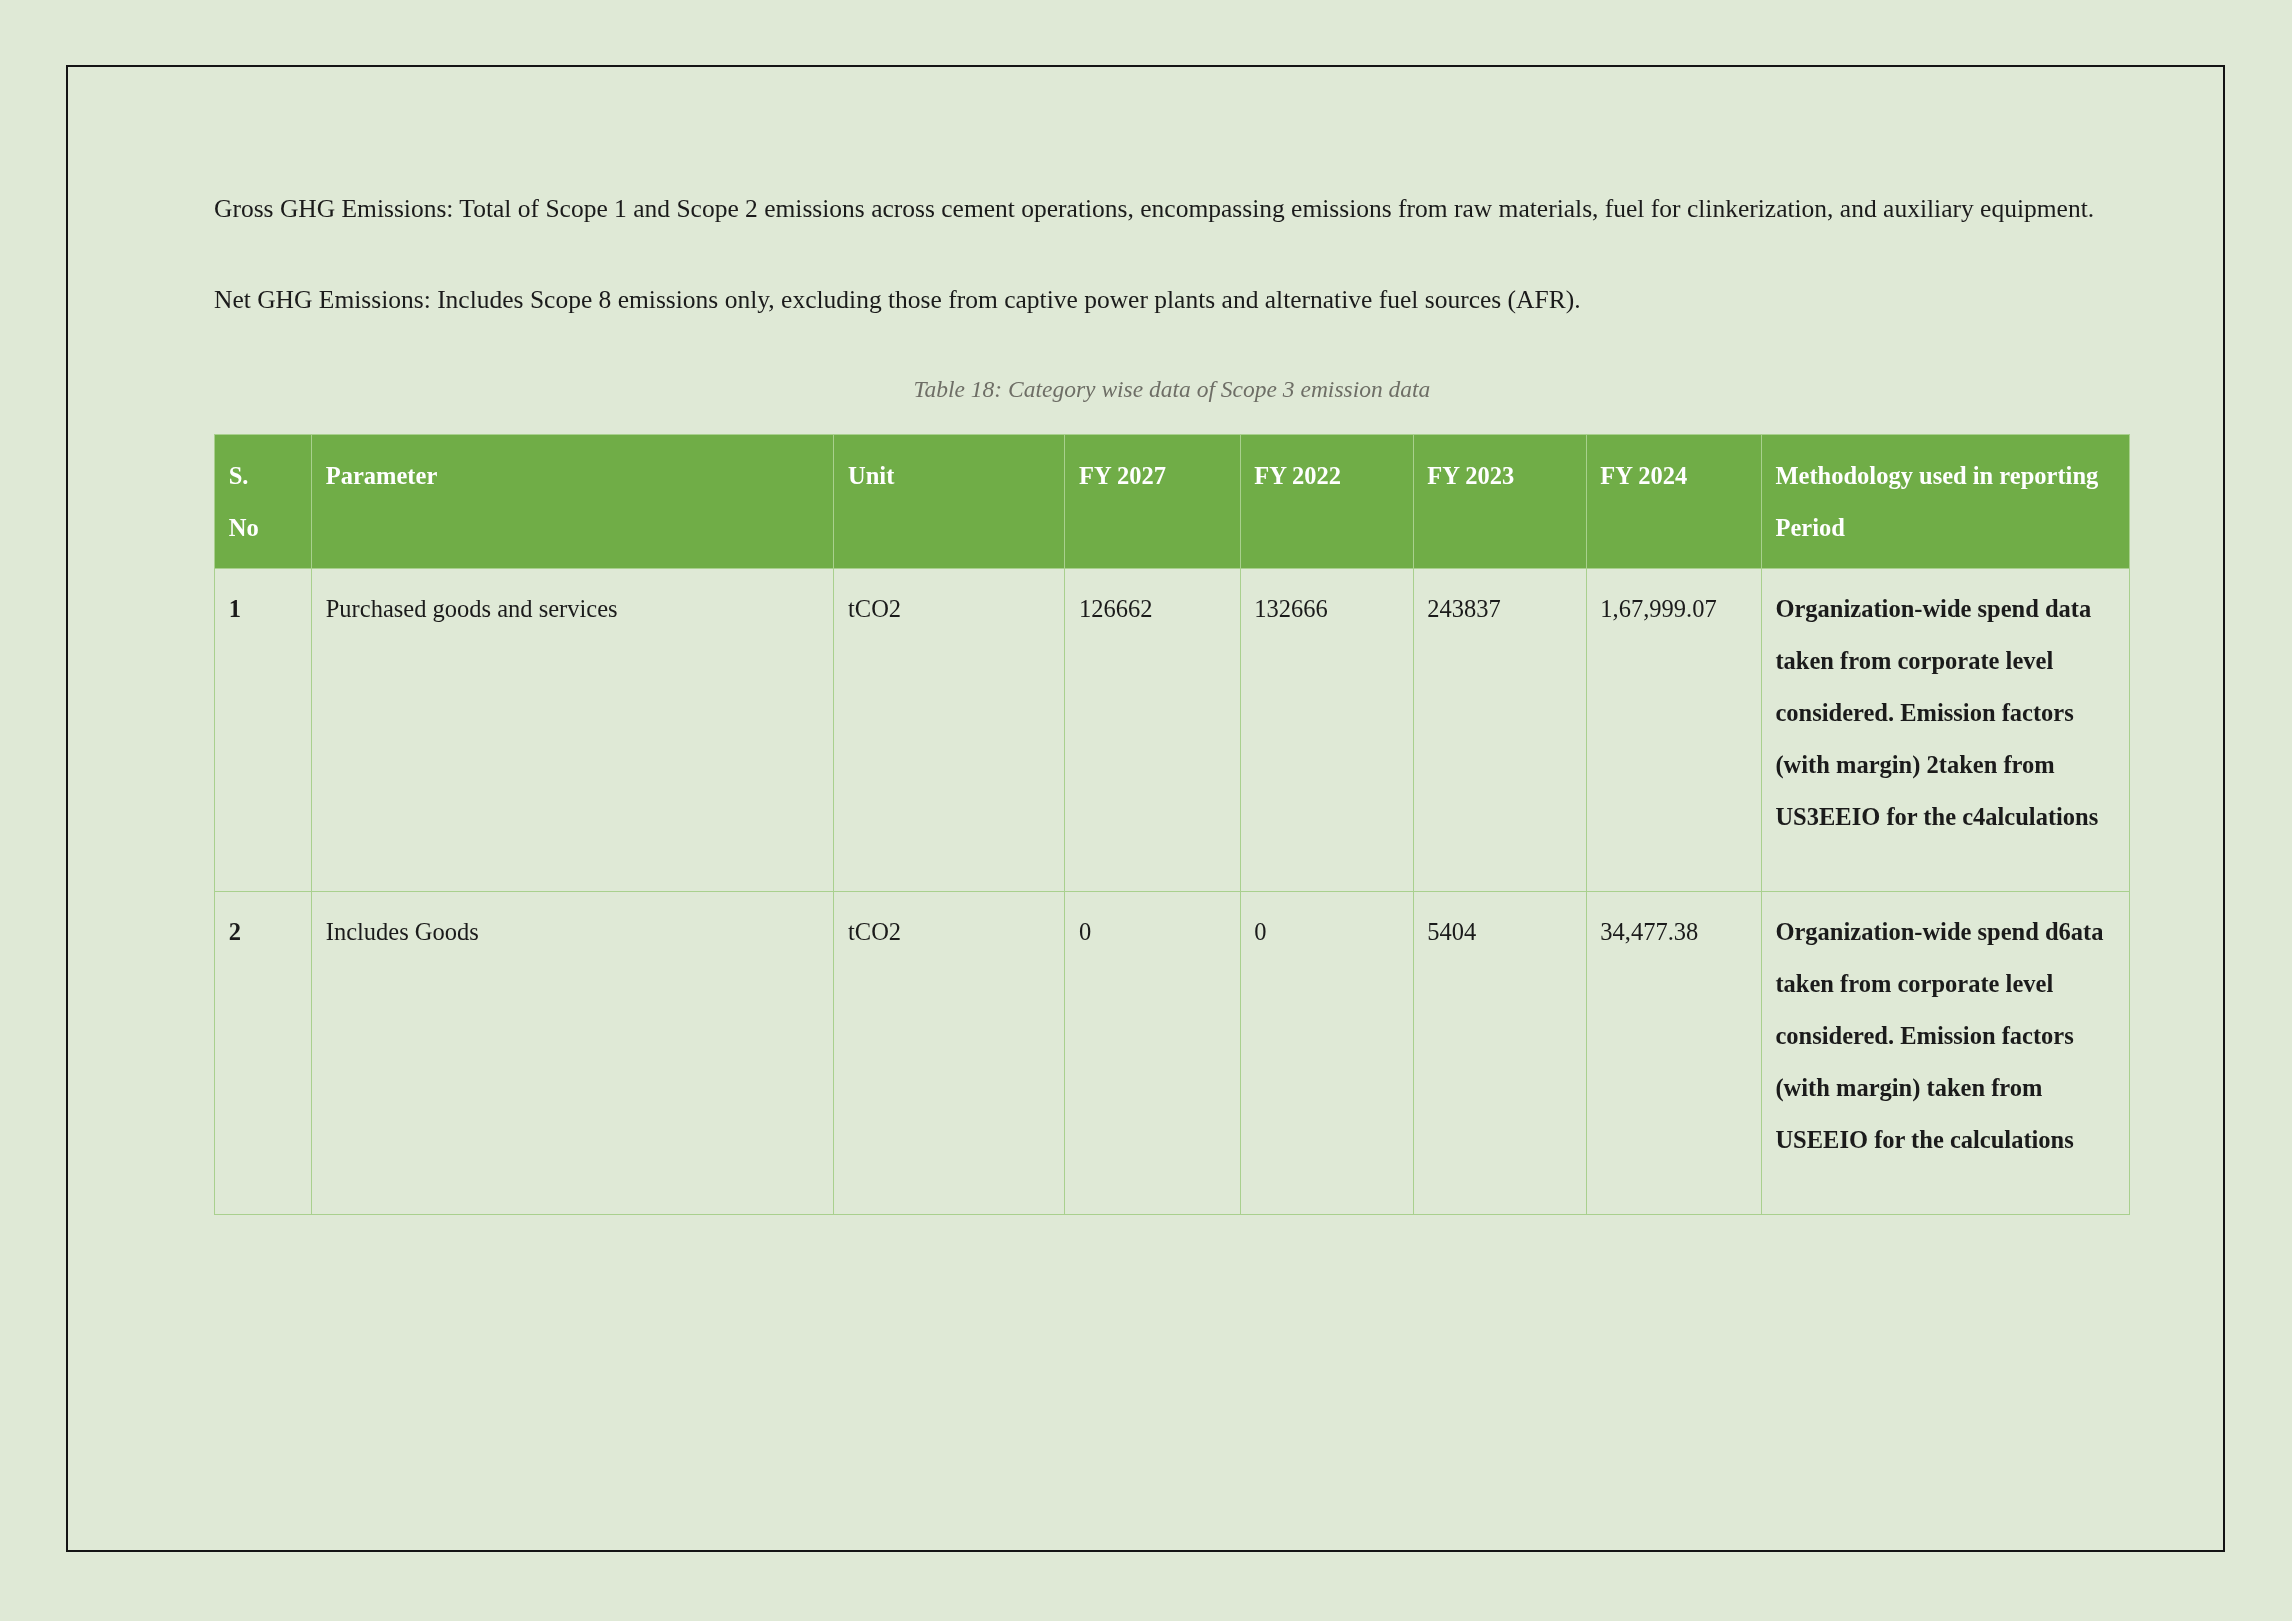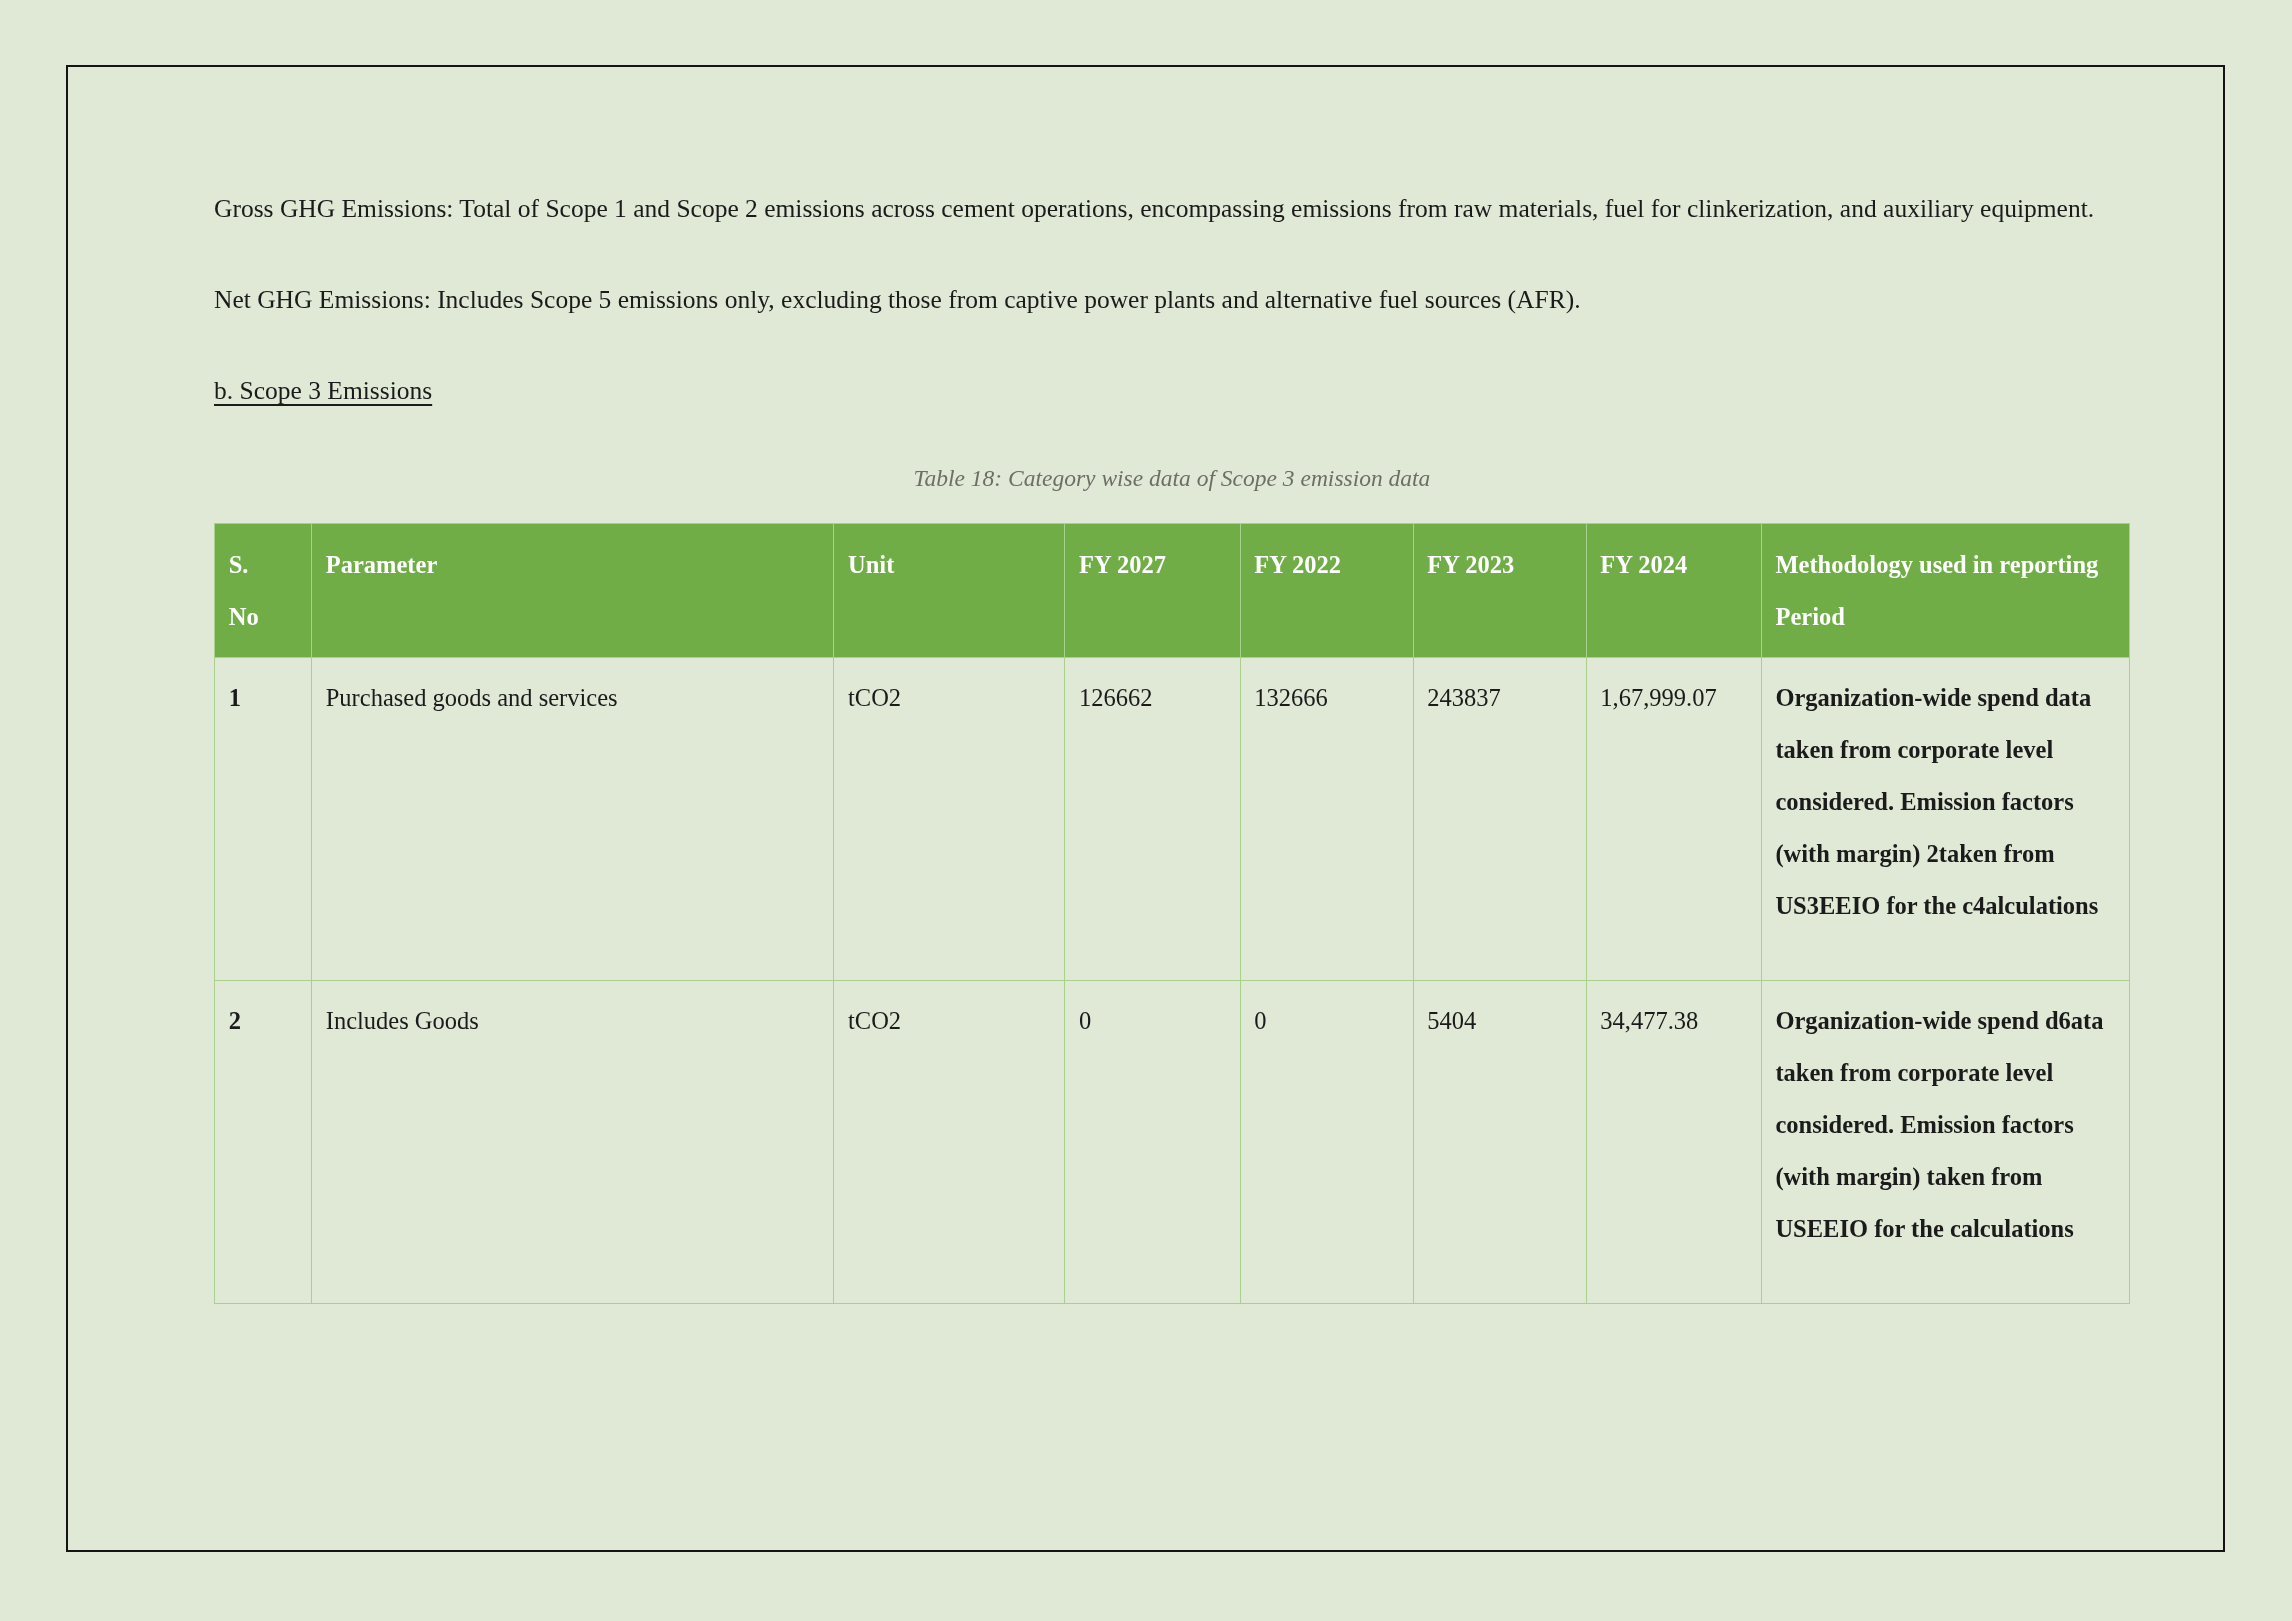--- a/index.html
+++ b/index.html
@@ -96,23 +96,22 @@
   }
 </style>
 </head>
 <body>
 
 <div class="frame">
   <div class="content">
 
     <p class="para">Gross GHG Emissions: Total of Scope 1 and Scope 2 emissions across cement operations, encompassing emissions from raw materials, fuel for clinkerization, and auxiliary equipment.</p>
 
-    <p class="para">Net GHG Emissions: Includes Scope 5 emissions only, excluding those from captive power plants and alternative fuel sources (AFR).</p>
+    <p class="para">Net GHG Emissions: Includes Scope 8 emissions only, excluding those from captive power plants and alternative fuel sources (AFR).</p>
 
-    <p class="section-heading">b. Scope 3 Emissions</p>
 
     <p class="table-caption">Table 18: Category wise data of Scope 3 emission data</p>
 
     <table class="scope3">
       <colgroup>
         <col style="width:97px">
         <col style="width:522px">
         <col style="width:231px">
         <col style="width:175px">
         <col style="width:173px">

